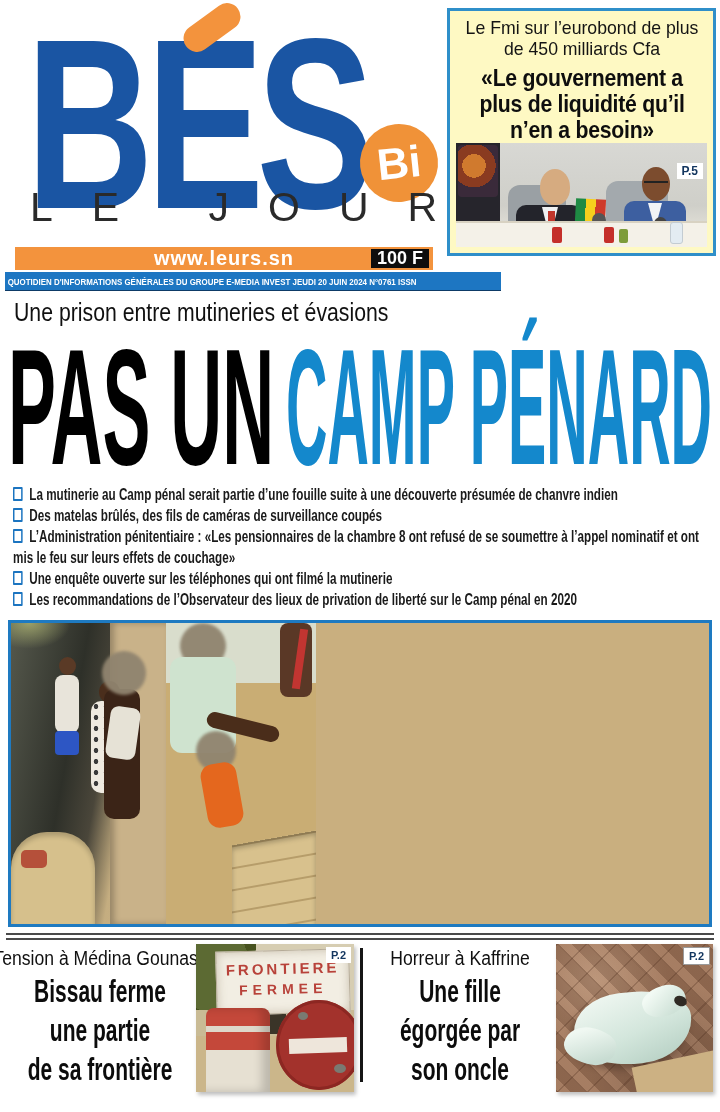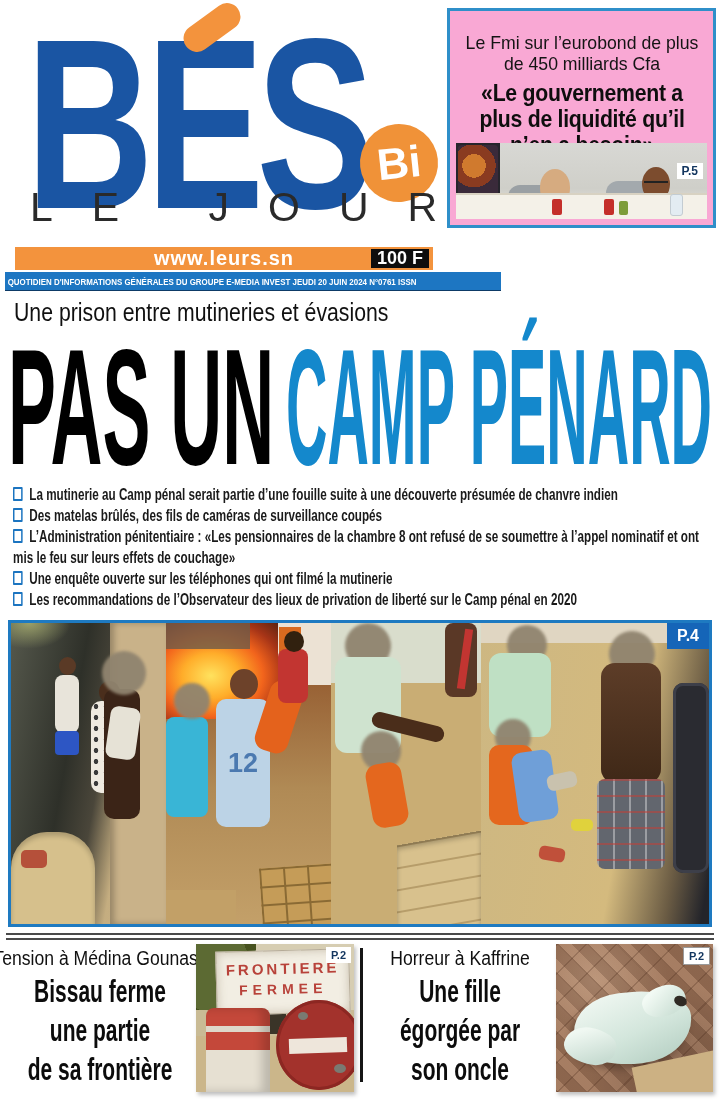--- a/index.html
+++ b/index.html
@@ -25,22 +25,22 @@
   .web-text{width:100%;text-align:center;color:#fff;font-weight:bold;font-size:20px;
             line-height:23px;letter-spacing:1px;}
   .price-badge{position:absolute;right:4px;top:2px;background:#0d0d0d;color:#fff;
                font-weight:bold;font-size:18px;line-height:19px;padding:0 6px;}
   .banner-bar{position:absolute;left:5px;top:272px;width:496px;height:18px;background:#1d76c2;
               display:flex;align-items:center;overflow:hidden;border-bottom:1px solid #0d3a66;}
   .banner-text{width:512px;transform:scaleX(.835);transform-origin:0 50%;color:#fff;
                font-weight:bold;font-size:9.5px;text-align:center;white-space:nowrap;}
 
   
-  .fmi-box{position:absolute;left:447px;top:8px;width:269px;height:220px;border:3px solid #2f8fc9;
-           background:#f9a8d4;box-sizing:border-box;padding-top:21px;}
+  .fmi-box{position:absolute;left:447px;top:8px;width:269px;height:248px;border:3px solid #2f8fc9;
+           background:#fef9c3;box-sizing:border-box;padding-top:6px;}
   .fmi-kicker{white-space:pre-line;text-align:center;font-size:19px;line-height:21px;color:#141414;
               width:282px;margin-left:-9px;transform:scaleX(.93);transform-origin:top center;}
   .fmi-head{white-space:pre-line;text-align:center;font-weight:bold;font-size:24px;line-height:26px;
             color:#0e0e0e;width:296px;margin-left:-16px;margin-top:6px;letter-spacing:-.3px;
             transform:scaleX(.885);transform-origin:top center;}
   .fmi-photo{position:absolute;left:6px;right:6px;top:132px;bottom:6px;overflow:hidden;
              background:linear-gradient(180deg,#d8d8d4 0%,#cfcfc9 60%,#efece2 100%);}
 
   
   .lead-kicker{position:absolute;left:14px;top:298px;font-size:25px;color:#101010;width:480px;
@@ -156,63 +156,30 @@
       <div class="s" style="left:48px;top:34px;width:17px;height:18px;background:#5a3a26;border-radius:50%;"></div>
       <div class="s" style="left:44px;top:108px;width:24px;height:24px;background:#2d56c4;border-radius:4px;"></div>
       <div class="s" style="left:80px;top:78px;width:36px;height:92px;background:#efeae0;border-radius:10px;background-image:radial-gradient(#3a3a3a 2px,transparent 2.6px);background-size:10px 11px;"></div>
       <div class="s" style="left:88px;top:58px;width:21px;height:22px;background:#4a2e1c;border-radius:50%;"></div>
       <div class="s" style="right:26px;top:66px;width:36px;height:130px;background:#3b2417;border-radius:10px;"></div>
       <div class="s" style="right:28px;top:84px;width:30px;height:52px;background:#e6e2d6;border-radius:8px;transform:rotate(8deg);"></div>
       <div class="s blur" style="right:20px;top:28px;width:44px;height:44px;"></div>
       <div class="s" style="left:0;bottom:0;width:84px;height:92px;background:#d6c08c;border-radius:36px 36px 0 0;box-shadow:inset 0 4px 5px rgba(0,0,0,.2);"></div>
       <div class="s" style="left:10px;bottom:56px;width:26px;height:18px;background:#b5503a;border-radius:5px;"></div>
     </div>
-    <div class="panel" style="width:165px;background:linear-gradient(180deg,#8a4a22 0%,#b08a55 55%,#c3a069 100%);">
-      <div class="s" style="right:0;top:0;width:92px;height:62px;background:#ece2d4;"></div>
-      <div class="s" style="right:30px;top:4px;width:22px;height:28px;background:#d96a1f;"></div>
-      <div class="s" style="left:0;top:0;width:112px;height:96px;background:radial-gradient(ellipse at 40% 55%,#ffe25e 0%,#ffad2a 30%,#f2641c 55%,#a63417 78%,#5e2410 100%);"></div>
-      <div class="s" style="left:0;top:0;width:84px;height:26px;background:#6e5b49;opacity:.8;"></div>
-      <div class="s" style="left:0;top:94px;width:42px;height:100px;background:#39b5d6;border-radius:8px;"></div>
-      <div class="s blur" style="left:8px;top:60px;width:36px;height:36px;"></div>
-      <div class="s" style="left:64px;top:46px;width:28px;height:30px;background:#6d422a;border-radius:50%;"></div>
-      <div class="s" style="left:50px;top:76px;width:54px;height:128px;background:#bcd3e6;border-radius:10px;display:flex;align-items:center;justify-content:center;">
-        <span style="color:#4b79b0;font-weight:bold;font-size:27px;">12</span>
-      </div>
-      <div class="s" style="left:96px;top:58px;width:34px;height:72px;background:#e4621c;border-radius:12px;transform:rotate(18deg);"></div>
-      <div class="s" style="left:112px;top:26px;width:30px;height:54px;background:#c23531;border-radius:8px;"></div>
-      <div class="s" style="left:118px;top:8px;width:20px;height:21px;background:#31210f;border-radius:50%;"></div>
-      <div class="s" style="right:-4px;bottom:-4px;width:74px;height:62px;background:#c59c58;transform:rotate(-4deg);background-image:linear-gradient(#8a6a34 2px,transparent 2px),linear-gradient(90deg,#8a6a34 2px,transparent 2px);background-size:24px 18px;"></div>
-      <div class="s" style="left:0;bottom:0;width:70px;height:34px;background:#c2a067;"></div>
-    </div>
     <div class="panel" style="width:150px;background:linear-gradient(180deg,#d9ddcc 0 20%,#c9ad74 20% 100%);">
       <div class="s blur" style="left:14px;top:0;width:46px;height:46px;"></div>
       <div class="s" style="left:4px;top:34px;width:66px;height:96px;background:#cfe3cf;border-radius:12px;"></div>
       <div class="s" style="left:40px;top:96px;width:74px;height:16px;background:#4a2d1a;border-radius:8px;transform:rotate(14deg);"></div>
       <div class="s blur" style="left:30px;top:108px;width:40px;height:40px;"></div>
       <div class="s" style="left:38px;top:140px;width:36px;height:64px;background:#e4671e;border-radius:12px;transform:rotate(-10deg);"></div>
       <div class="s" style="right:4px;top:0;width:32px;height:74px;background:#5a3826;border-radius:8px;"></div>
       <div class="s" style="right:12px;top:6px;width:8px;height:60px;background:#c23531;transform:rotate(8deg);"></div>
       <div class="s" style="right:0;bottom:0;width:84px;height:108px;background:#d8c18d;transform:skewY(-10deg) translateY(22px);box-shadow:inset 0 4px 5px rgba(0,0,0,.25);background-image:linear-gradient(rgba(120,90,40,.35) 2px,transparent 2px);background-size:100% 22px;"></div>
     </div>
-    <div class="panel" style="width:228px;background:linear-gradient(100deg,#cdb782 0%,#d4ba7e 62%,#6b5c44 84%,#23242a 97%);">
-      <div class="s" style="left:0;top:0;width:100%;height:20px;background:#e0d6c2;"></div>
-      <div class="s blur" style="left:26px;top:2px;width:40px;height:40px;"></div>
-      <div class="s" style="left:8px;top:30px;width:62px;height:84px;background:#bfe0c4;border-radius:12px;"></div>
-      <div class="s blur" style="left:14px;top:96px;width:36px;height:36px;"></div>
-      <div class="s" style="left:8px;top:122px;width:44px;height:80px;background:#e4671e;border-radius:10px;"></div>
-      <div class="s" style="left:34px;top:128px;width:40px;height:70px;background:#6f9fd8;border-radius:10px;transform:rotate(-8deg);"></div>
-      <div class="s blur" style="left:128px;top:8px;width:46px;height:46px;"></div>
-      <div class="s" style="left:120px;top:40px;width:60px;height:120px;background:linear-gradient(#5d3d28,#3f2817);border-radius:14px;"></div>
-      <div class="s" style="left:116px;top:156px;width:68px;height:90px;background:#62666e;border-radius:8px;background-image:linear-gradient(rgba(200,60,50,.5) 2px,transparent 2px),linear-gradient(90deg,rgba(240,240,240,.4) 2px,transparent 2px);background-size:16px 16px;"></div>
-      <div class="s" style="left:66px;top:150px;width:30px;height:16px;background:#c9c2ae;border-radius:6px;transform:rotate(-12deg);"></div>
-      <div class="s" style="left:90px;top:196px;width:22px;height:12px;background:#e0d23c;border-radius:5px;"></div>
-      <div class="s" style="left:58px;top:224px;width:26px;height:14px;background:#c0503a;border-radius:5px;transform:rotate(10deg);"></div>
-      <div class="s" style="right:0;top:60px;width:36px;height:190px;background:#2a2b31;border-radius:10px;box-shadow:inset 0 0 0 3px #3d3f49;"></div>
-      <div class="pref pref-blue">P.4</div>
-    </div>
   </div>
 
   <div class="sep"></div>
 
   <div class="story-kicker" style="left:-30px;top:947px;">Tension à Médina Gounass</div>
   <div class="story-head" style="left:-30px;">Bissau ferme
 une partie
 de sa frontière</div>
 
   <div class="photo-frontier">

